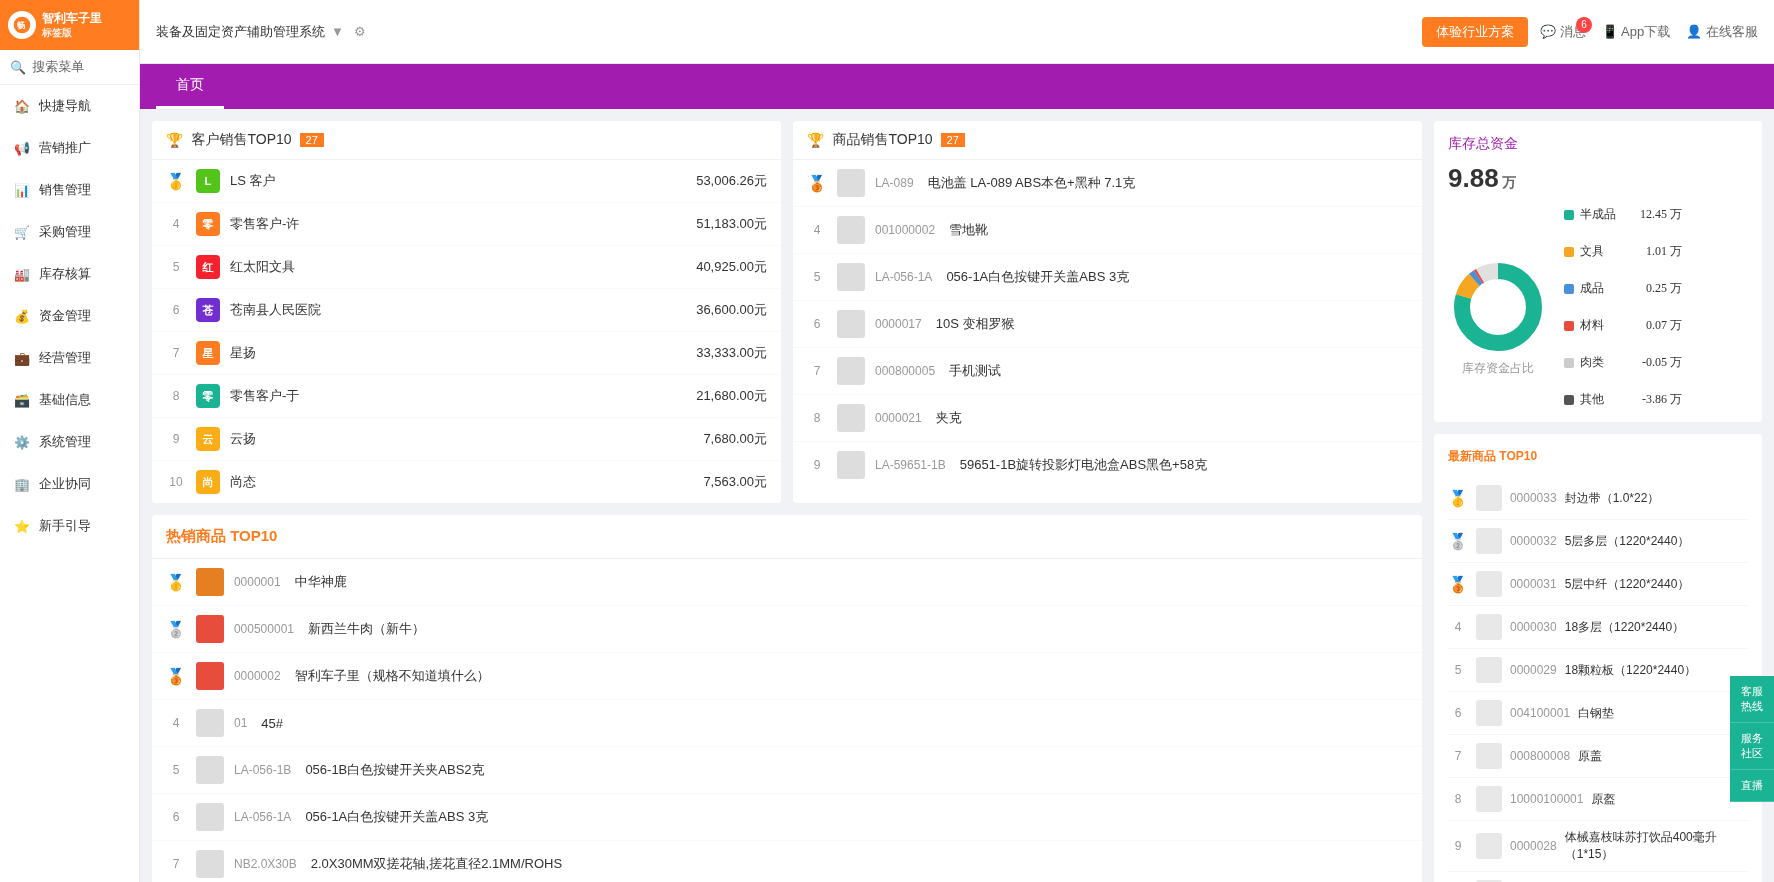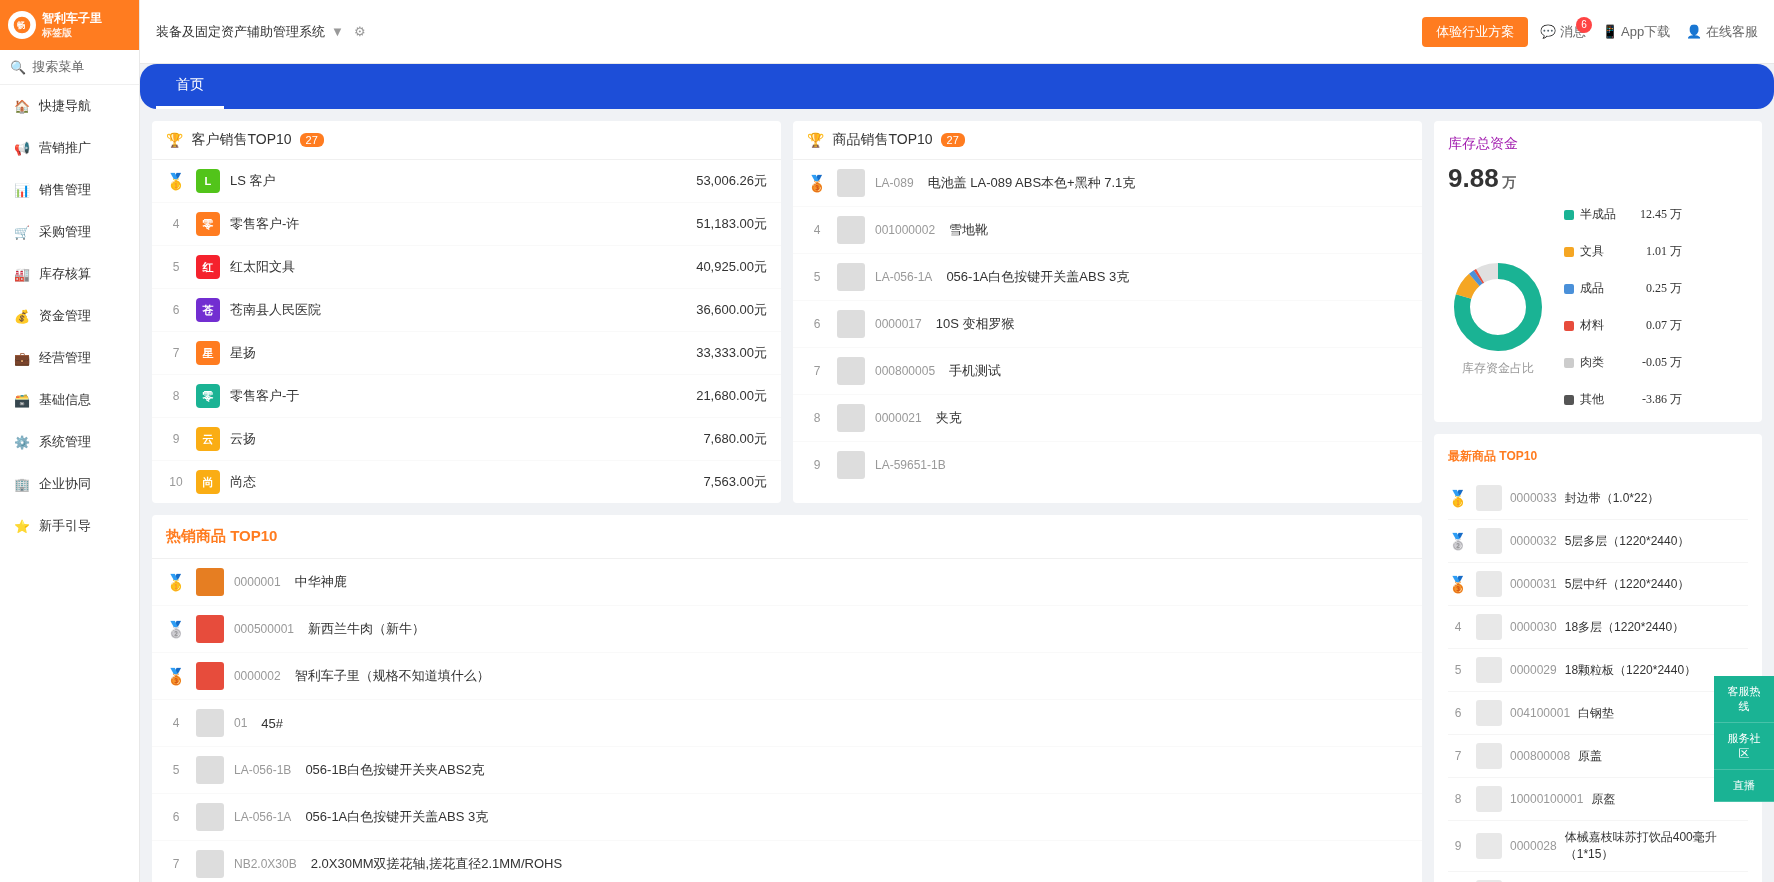--- a/index.html
+++ b/index.html
@@ -18,33 +18,33 @@
     
     .main-wrapper { flex: 1; display: flex; flex-direction: column; }
     .header { height: 64px; background: #fff; border-bottom: 1px solid #e8e8e8; display: flex; align-items: center; padding: 0 16px; gap: 12px; }
     .header-title { font-size: 13px; color: #333; flex: 1; display: flex; align-items: center; gap: 6px; }
     .header-btn-orange { background: #ff7c20; color: #fff; border: none; border-radius: 4px; padding: 6px 14px; cursor: pointer; font-size: 13px; }
     .header-actions { display: flex; align-items: center; gap: 16px; color: #666; font-size: 13px; }
     .header-badge { position: relative; }
     .badge-num { position: absolute; top: -6px; right: -6px; background: #ff4444; color: #fff; font-size: 10px; border-radius: 50%; width: 16px; height: 16px; display: flex; align-items: center; justify-content: center; }
 
     
-    .nav-tabs { background: #1d4ed8; display: flex; align-items: center; padding: 0 16px; border-radius: 17px; }
+    .nav-tabs { background: #a21caf; display: flex; align-items: center; padding: 0 16px; }
     .nav-tab { color: #fff; padding: 12px 20px; cursor: pointer; font-size: 14px; font-weight: 500; border-bottom: 3px solid transparent; }
     .nav-tab.active { border-bottom: 3px solid #fff; }
 
     
     .content { flex: 1; display: flex; overflow: hidden; }
     .content-main { flex: 1; overflow-y: auto; padding: 12px; display: flex; flex-direction: column; gap: 12px; }
 
     
     .tables-row { display: flex; gap: 12px; }
     .table-card { background: #fff; border-radius: 4px; overflow: hidden; flex: 1; }
     .table-card-header { padding: 10px 14px; font-size: 14px; font-weight: 500; color: #333; border-bottom: 1px solid #f0f0f0; display: flex; align-items: center; gap: 8px; }
-    .table-card-header .badge-orange { background: #ff7c20; color: #fff; font-size: 11px; padding: 1px 6px; border-radius: 6px; }
+    .table-card-header .badge-orange { background: #ff7c20; color: #fff; font-size: 11px; padding: 1px 6px; border-radius: 0; }
     .table-body { }
     .table-row-item { display: flex; align-items: center; padding: 9px 14px; border-bottom: 1px solid #f9f9f9; gap: 10px; }
     .table-row-item:last-child { border-bottom: none; }
     .rank-num { width: 20px; color: #999; font-size: 12px; text-align: center; }
     .customer-avatar { width: 24px; height: 24px; border-radius: 4px; display: flex; align-items: center; justify-content: center; color: #fff; font-size: 11px; font-weight: bold; flex-shrink: 0; }
     .customer-name { flex: 1; color: #333; font-size: 13px; }
     .customer-amount { color: #333; font-size: 13px; font-weight: 500; }
     .product-code { color: #999; font-size: 12px; margin-right: 4px; }
     .product-name { color: #333; font-size: 13px; flex: 1; }
     .product-img { width: 28px; height: 28px; background: #e8e8e8; border-radius: 3px; flex-shrink: 0; display: flex; align-items: center; justify-content: center; color: #999; font-size: 9px; }
@@ -74,21 +74,21 @@
     .latest-title { font-size: 12px; font-weight: bold; color: #333; margin-bottom: 12px; }
     .latest-title span { color: #ff7c20; }
     .latest-row { display: flex; align-items: center; padding: 8px 0; border-bottom: 1px solid #f5f5f5; gap: 8px; }
     .latest-row:last-child { border-bottom: none; }
     .latest-img { width: 26px; height: 26px; background: #e8e8e8; border-radius: 3px; flex-shrink: 0; display: flex; align-items: center; justify-content: center; font-size: 9px; color: #aaa; }
     .latest-code { color: #999; font-size: 12px; }
     .latest-name { color: #333; font-size: 12px; flex: 1; }
 
     
     .float-btn { position: fixed; right: 0; bottom: 80px; display: flex; flex-direction: column; }
-    .float-btn-item { background: #1ab394; color: #fff; padding: 8px 10px; font-size: 11px; text-align: center; cursor: pointer; border-bottom: 1px solid rgba(255,255,255,0.2); writing-mode: horizontal-tb; width: 60px; }
+    .float-btn-item { background: #1ab394; color: #fff; padding: 8px 10px; font-size: 11px; text-align: center; cursor: pointer; border-bottom: 1px solid rgba(255,255,255,0.2); writing-mode: horizontal-tb; width: 44px; }
 
     
     .medal-gold { color: #f5a623; font-size: 16px; }
     .medal-silver { color: #aaa; font-size: 16px; }
     .medal-bronze { color: #cd7f32; font-size: 16px; }
 
     
     .av-green { background: #52c41a; }
     .av-orange { background: #ff7c20; }
     .av-red { background: #f5222d; }
@@ -296,20 +296,21 @@
               <div class="table-row-item">
     <span class="rank-num">8</span>
     <div class="product-img-placeholder"></div>
     <span class="product-code">0000021</span>
     <span class="product-name">夹克</span>
   </div>
               <div class="table-row-item">
     <span class="rank-num">9</span>
     <div class="product-img-placeholder"></div>
     <span class="product-code">LA-59651-1B</span>
+    <span class="product-name">59651-1B旋转投影灯电池盒ABS黑色+58克</span>
   </div>
             </div>
         </div>
       </div>
 
       <div class="hot-products-card">
         <div class="hot-products-header">
           <span>热销商品 TOP10</span>
         </div>
         <div class="table-body" id="hot-rows">

